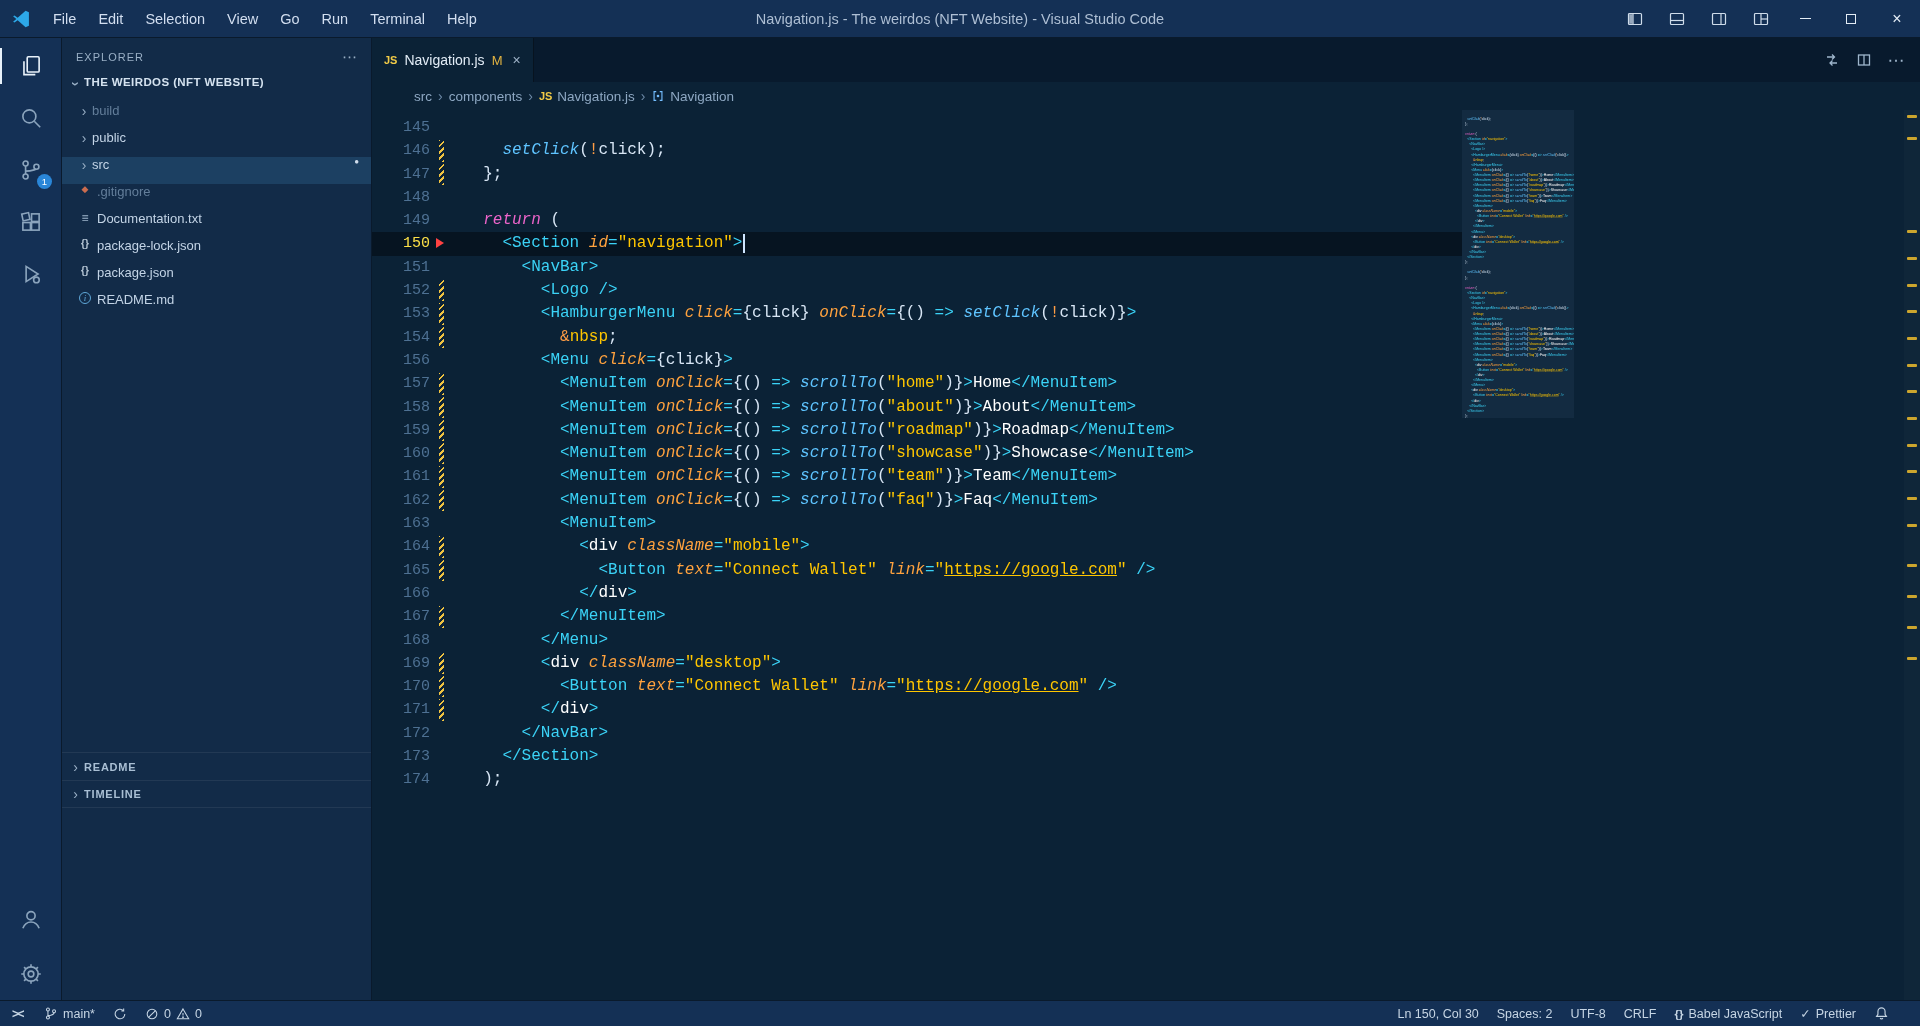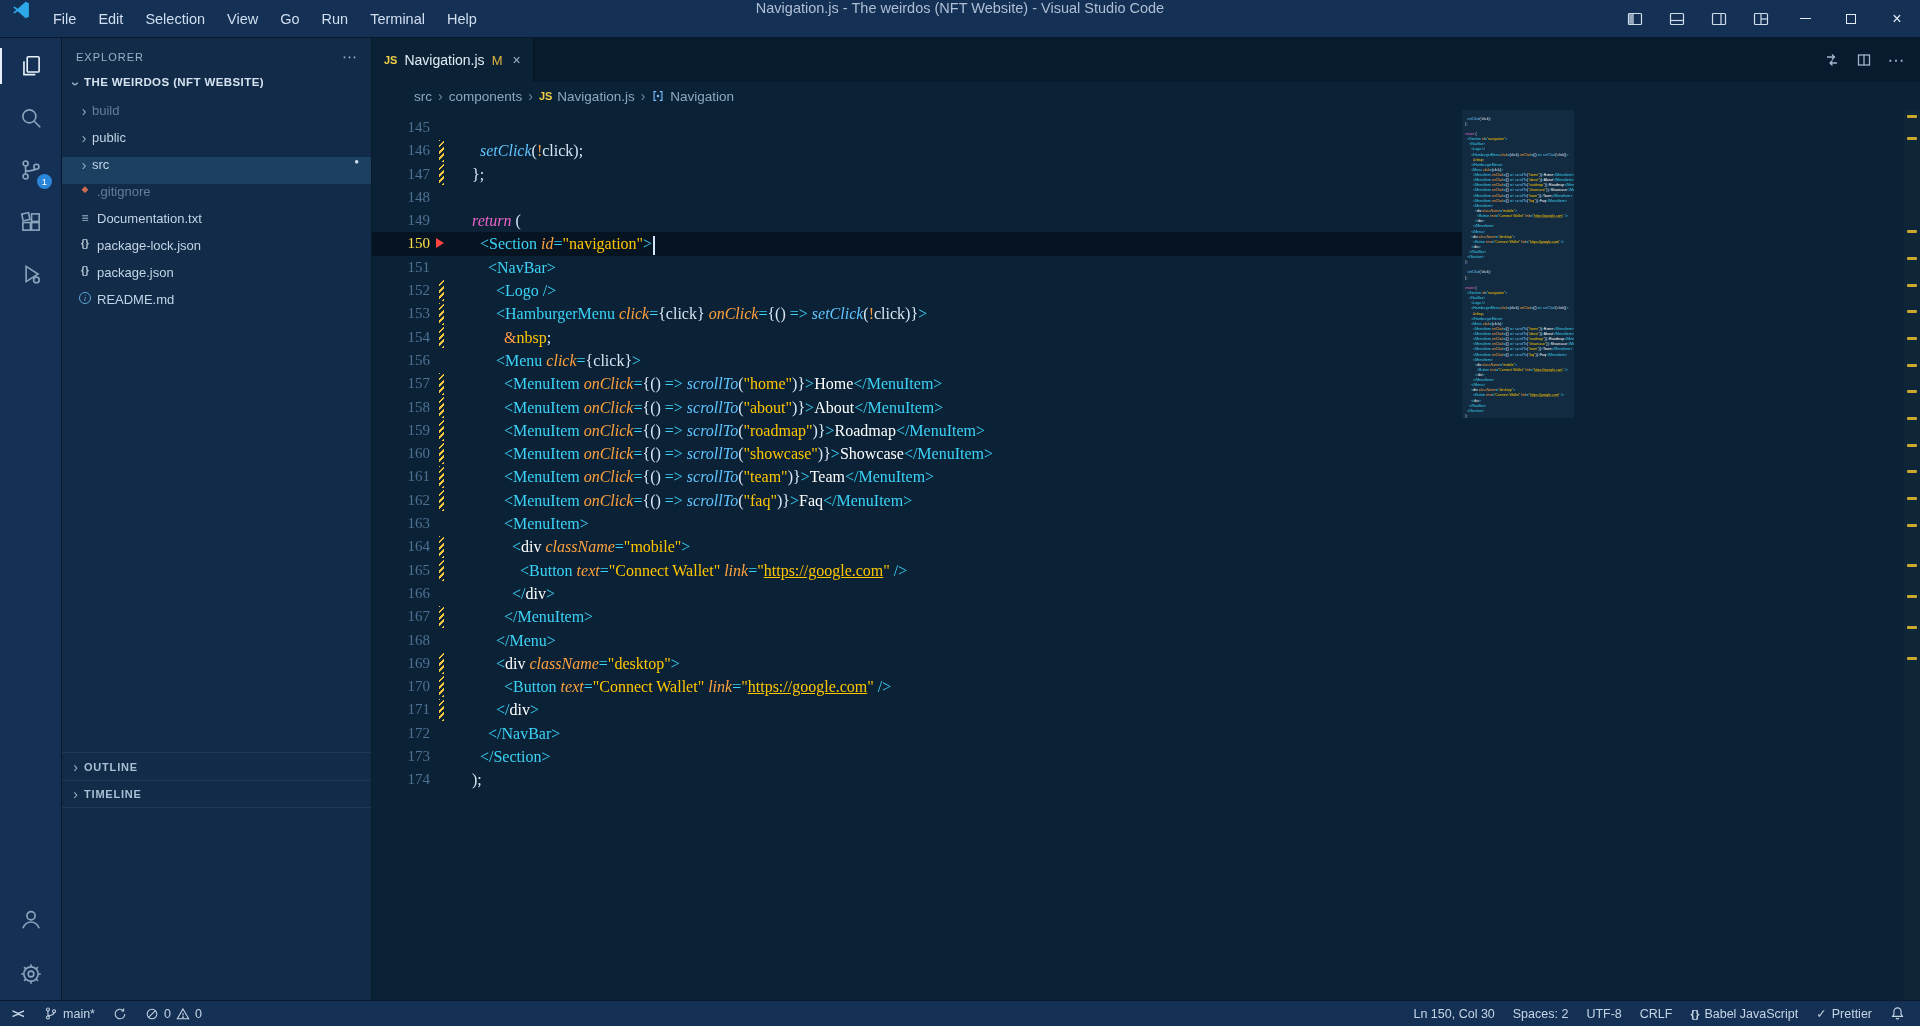--- a/index.html
+++ b/index.html
@@ -13,21 +13,21 @@
     --muted:#7d93ab;
     --linenum:#4e7193;
     --icon:#8ba4bd;
   }
   *{box-sizing:border-box}
   html,body{margin:0;padding:0;background:var(--editor)}
   body{width:1920px;height:1026px;overflow:hidden;font-family:"Liberation Sans",sans-serif;color:var(--text);-webkit-font-smoothing:antialiased}
   .app{display:flex;flex-direction:column;width:100%;height:100%}
 
   
-  .titlebar{height:38px;background:var(--titlebar);display:flex;align-items:flex-start;position:relative;border-bottom:1px solid var(--border);flex:none}
+  .titlebar{height:38px;background:var(--titlebar);display:flex;align-items:center;position:relative;border-bottom:1px solid var(--border);flex:none}
   .vslogo{width:42px;display:flex;justify-content:center;align-items:center}
   .menubar{display:flex;height:100%}
   .menu-item{display:flex;align-items:center;padding:0 11px;font-size:14.5px;color:#d2def0;cursor:default}
   .window-title{position:absolute;left:0;right:0;text-align:center;font-size:14.5px;color:#aebfd4;pointer-events:none}
   .titlebar-right{margin-left:auto;display:flex;height:100%;align-items:center;position:relative;z-index:2}
   .tb-icon{width:42px;height:100%;display:flex;align-items:center;justify-content:center;color:#cfdcea}
   .win-btn{width:46px;height:100%;display:flex;align-items:center;justify-content:center;color:#e3ecf5;font-size:16px}
   .min-glyph{display:block;width:11px;border-top:1.2px solid #e3ecf5}
   .max-glyph{display:block;width:10px;height:10px;border:1.2px solid #e3ecf5}
 
@@ -73,21 +73,21 @@
   .git-m{color:#e2b341;font-size:13px}
   .tab-close{color:#9fb3c8;font-size:14px;margin-left:3px}
   .tab-actions{margin-left:auto;display:flex;align-items:center;gap:4px;padding-right:10px;color:#9fb6cc}
   .ta-icon{width:28px;height:28px;display:flex;align-items:center;justify-content:center}
   .breadcrumbs{height:28px;display:flex;align-items:center;gap:6px;padding-left:42px;font-size:13.5px;color:#8ea8c3;flex:none}
   .bc-sep{color:#6d8aa8;font-size:14px}
   .bc-item{display:flex;align-items:center;gap:5px}
 
   
   .code-wrap{flex:1;display:flex;min-height:0;position:relative}
-  .code-area{flex:1;min-width:0;overflow:hidden;padding-top:6px;font-family:Liberation Serif, serif}
+  .code-area{flex:1;min-width:0;overflow:hidden;padding-top:6px;font-family:Liberation Mono, monospace}
   .code-line{display:flex;height:23.3px;line-height:23.3px;font-size:16px;white-space:pre}
   .code-line.current{background:var(--linehl)}
   .ln{width:58px;flex:none;text-align:right;color:var(--linenum);font-size:15px;user-select:none}
   .current .ln{color:#fde047}
   .gmark{width:16px;flex:none;position:relative;margin-left:4px}
   .gmark.mod::after{content:"";position:absolute;left:5px;top:1px;bottom:1px;width:5px;
     background:repeating-linear-gradient(315deg,#f0c341 0px,#f0c341 2px,transparent 2px,transparent 4.5px)}
   .arrow{position:absolute;left:2px;top:6px;width:0;height:0;border-left:8px solid #ff4242;border-top:5.5px solid transparent;border-bottom:5.5px solid transparent}
   pre.ct{margin:0;padding-left:14px;font:inherit}
   .t-pln{color:#d8e6f5}
@@ -111,21 +111,21 @@
   .minimap-content .code-line{height:23.3px}
   .minimap-content pre.ct{padding-left:6px}
   .mm-void{width:330px;flex:none}
   .ruler{width:16px;flex:none;position:relative;background:rgba(255,255,255,.02)}
   .tick{position:absolute;left:3px;width:10px;height:3px;background:#cda62e;border-radius:1px}
 
   
   .statusbar{height:26px;background:var(--titlebar);border-top:1px solid var(--border);display:flex;align-items:center;font-size:12.5px;color:#c6d5e4;flex:none}
   .sb-item{display:flex;align-items:center;gap:5px;padding:0 9px;height:100%;white-space:nowrap}
   .sb-left{display:flex;height:100%;align-items:center}
-  .sb-right{margin-left:auto;display:flex;height:100%;align-items:flex-end;padding-right:6px}
+  .sb-right{margin-left:auto;display:flex;height:100%;align-items:flex-end;padding-right:22px}
   .remote{font-weight:bold;letter-spacing:-1.5px;font-size:12px;padding:0 12px}
   .braces-ic{font-weight:bold;font-size:11.5px}
   svg.sbsvg{display:block}
 </style>
 </head>
 <body>
 
 <div class="app">
 
   <div class="titlebar">
@@ -277,21 +277,21 @@
           <div class="tree-row tree-item">
             <span class="ficon">
               <span class="info-circ">i</span>
             </span>
             <span class="tlabel">README.md</span>
           </div>
         </div>
       <div class="tree-spacer"></div>
       <div class="panel-row">
         <span class="chev">›</span>
-        <span>OUTLINE</span>
+        <span>README</span>
       </div>
       <div class="panel-row">
         <span class="chev">›</span>
         <span>TIMELINE</span>
       </div>
     </div>
 
     <div class="editor">
       <div class="tabbar">
         <div class="tab">

